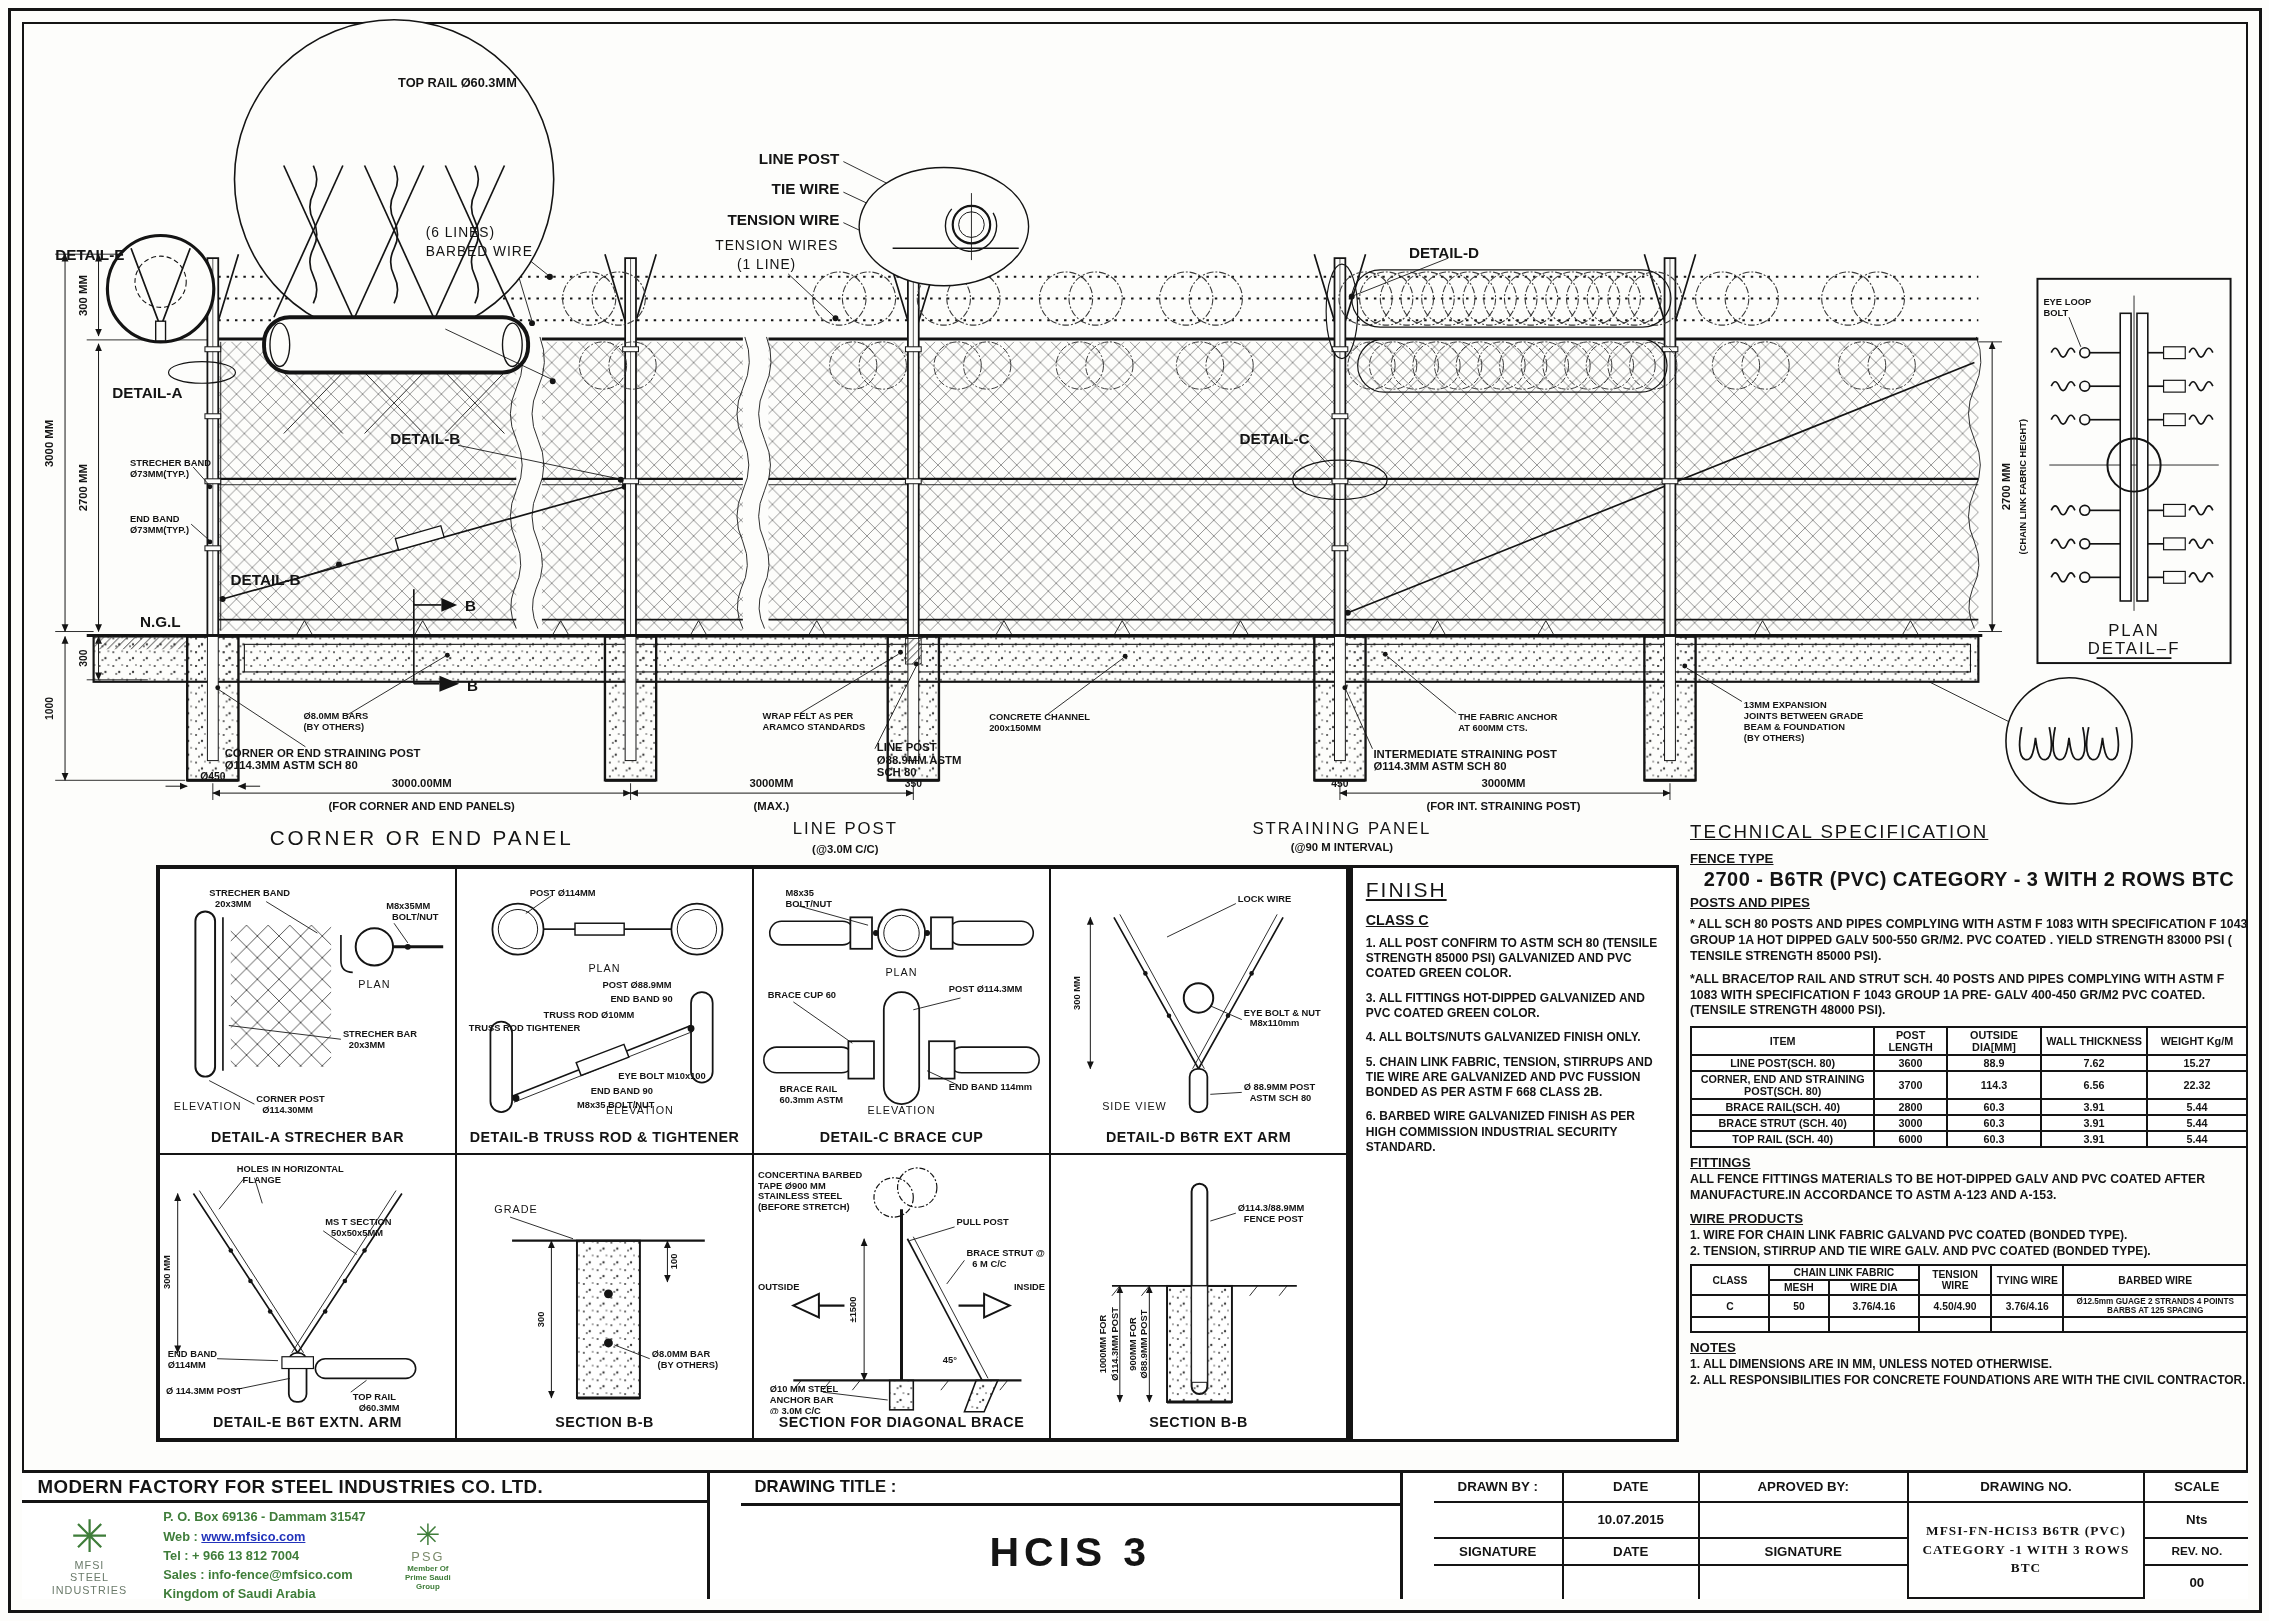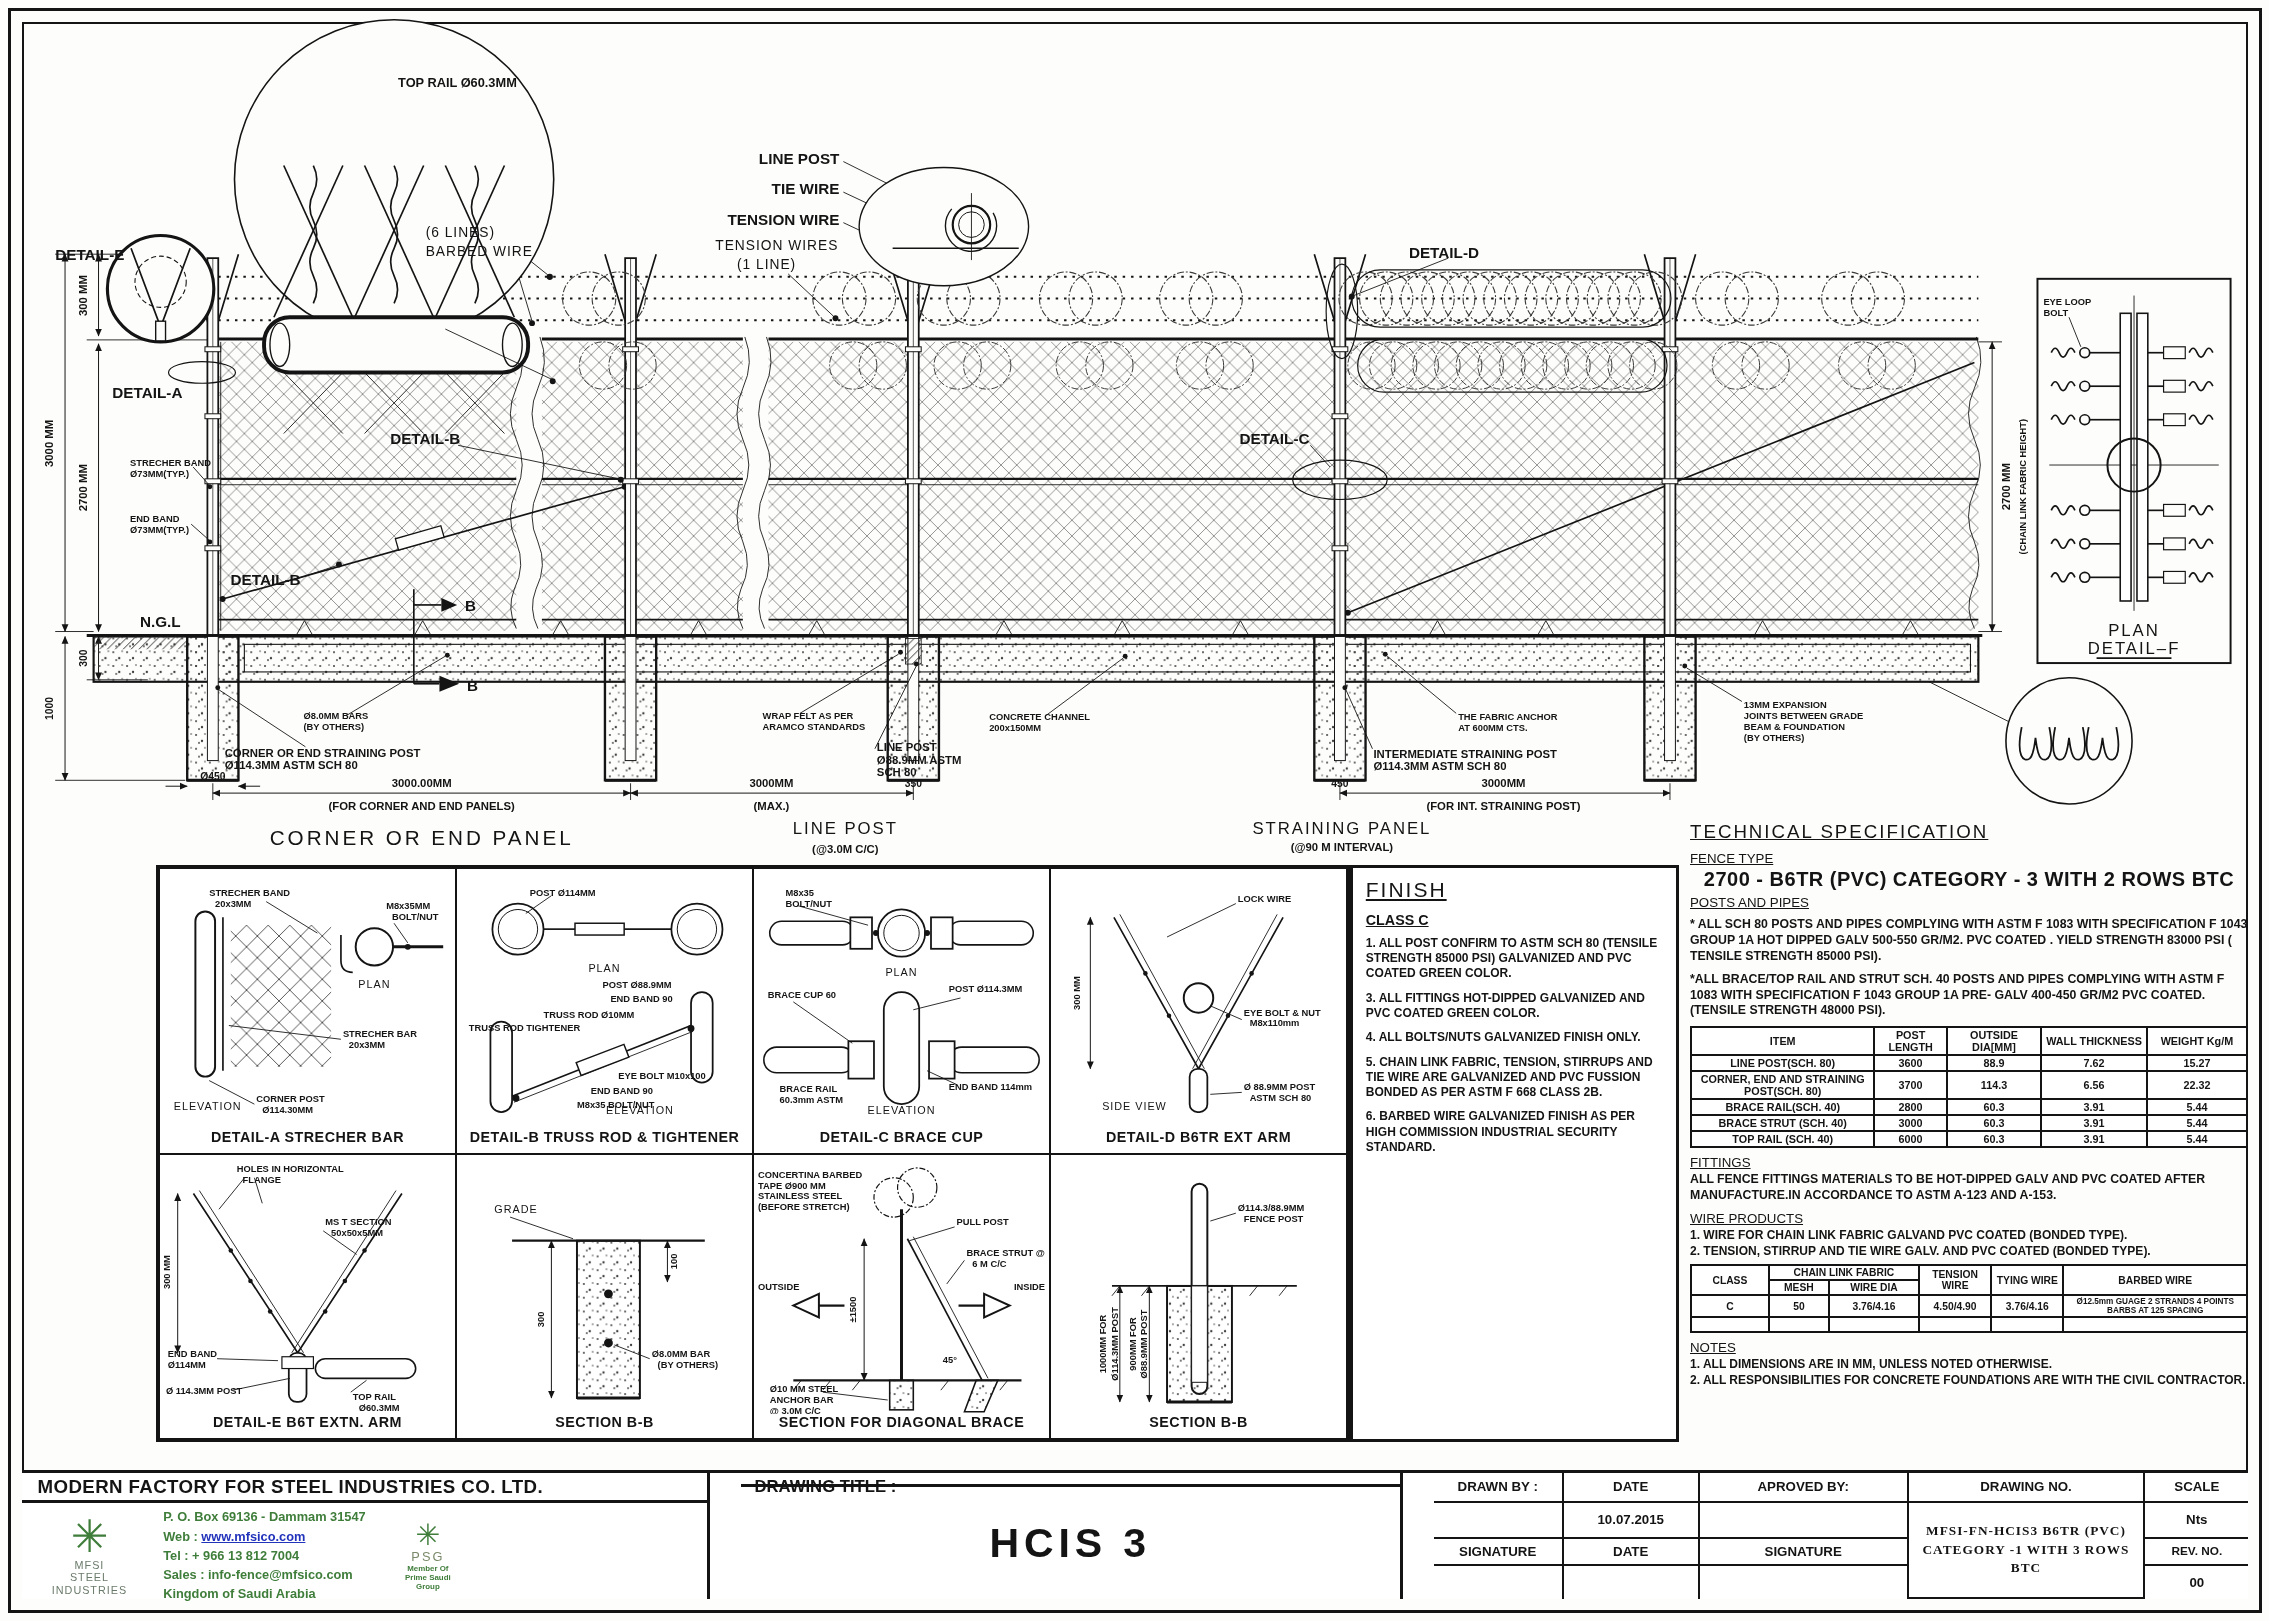--- a/index.html
+++ b/index.html
@@ -27,21 +27,21 @@
   .panel-grid{position:absolute;left:156px;top:865px;width:1194px;height:577px;border:3px solid #141414;box-sizing:border-box;display:grid;grid-template-columns:repeat(4,1fr);grid-template-rows:1fr 1fr;background:#fff;}
   .panel{position:relative;border:1.5px solid #141414;display:flex;flex-direction:column;overflow:hidden;}
   .panel svg{flex:1 1 auto;width:100%;height:calc(100% - 23.6px);}
   .panel-title{height:23.6px;text-align:center;font-weight:bold;font-size:14.3px;letter-spacing:0.5px;}
   .finish-box{position:absolute;left:1350px;top:865px;width:329px;height:577px;border:3px solid #141414;box-sizing:border-box;padding:9.9px 12.8px;background:#fff;}
   .finish-box .fh{font-size:21px;letter-spacing:2px;text-decoration:underline;margin-bottom:9.9px;}
   .finish-box .fc{font-size:14.3px;font-weight:bold;text-decoration:underline;margin-bottom:7.9px;}
   .finish-box .fi{font-size:12px;font-weight:600;line-height:1.28;margin-bottom:8.9px;}
   .spec-col{position:absolute;left:1690px;top:821px;width:558px;height:650px;background:transparent;}
   .spec-col .sh{font-size:18.7px;letter-spacing:2px;text-decoration:underline;margin-bottom:7.9px;}
-  .u{font-weight:normal;text-decoration:underline;}
+  .u{font-weight:bold;text-decoration:underline;}
   .spec-col .lbl{font-size:13.3px;margin:3.9px 0 2px;}
   .spec-col .fence{font-size:20px;font-weight:bold;margin:2px 0 3.9px 13.8px;letter-spacing:0.5px;}
   .spec-col .bullet{font-size:12.3px;font-weight:600;line-height:1.3;margin:6.9px 0;}
   .spec-col table{border-collapse:collapse;width:100%;margin:4.9px 0 6.9px;background:#fff;}
   .spec-col th,.spec-col td{border:2px solid #141414;padding:1px 2px;text-align:center;font-weight:bold;margin-top:44px;}
   .tposts{font-size:10.8px;}
   .twire{font-size:10.3px;}
   .twire .small{font-size:8.2px;line-height:1.1;}
   .spec-col .wi{font-size:12px;font-weight:600;line-height:1.3;}
   .spec-col .note{font-size:12px;font-weight:600;line-height:1.3;}
@@ -52,21 +52,21 @@
   .logo-mfsi{text-align:center;color:#3f7d3a;width:108px;}
   .logo-star{font-size:45px;line-height:45px;}
   .logo-txt{font-size:10.8px;color:#6a7a6a;letter-spacing:1px;line-height:1.2;}
   .contact{font-size:12.8px;font-weight:bold;color:#3f7d3a;line-height:1.5;}
   .contact .web{color:#2233bb;text-decoration:underline;}
   .logo-psg{text-align:center;color:#3f7d3a;width:85px;}
   .logo-psg .star{font-size:29.6px;line-height:29.6px;}
   .logo-psg .psg{font-size:12.8px;color:#7a8a6a;letter-spacing:2px;}
   .logo-psg .sub{font-size:7.9px;color:#3f7d3a;font-weight:bold;line-height:1.15;}
   .tb-title{width:662px;border-right:3px solid #141414;box-sizing:border-box;display:flex;flex-direction:column;}
-  .tb-thead{height:14px;border-bottom:3px solid #141414;font-weight:bold;font-size:16.7px;padding:3.9px 0 0 13.8px;box-sizing:border-box;}
+  .tb-thead{height:33px;border-bottom:3px solid #141414;font-weight:bold;font-size:16.7px;padding:3.9px 0 0 13.8px;box-sizing:border-box;}
   .tb-big{flex:1;display:flex;align-items:center;justify-content:center;font-size:41px;font-weight:bold;letter-spacing:4.9px;}
   .tb-grid{flex:1;display:grid;grid-template-columns:130px 136px 209px 1fr 103px;grid-template-rows:29.6px 36px 27.6px 1fr;}
   .tb-grid > div{border-right:2px solid #141414;border-bottom:2px solid #141414;font-weight:bold;display:flex;align-items:center;justify-content:center;font-size:13.3px;box-sizing:border-box;text-align:center;}
   .tb-grid > .noborder-b{border-bottom:none;}
   .tb-grid > .last{border-right:none;}
   .dno{grid-column:4;grid-row:2/5;flex-direction:column;font-family:"Liberation Serif",serif;font-size:19.7px;letter-spacing:1px;line-height:1.4;}
   .big20{font-size:19.7px;}
 </style>
 </head>
 <body>

